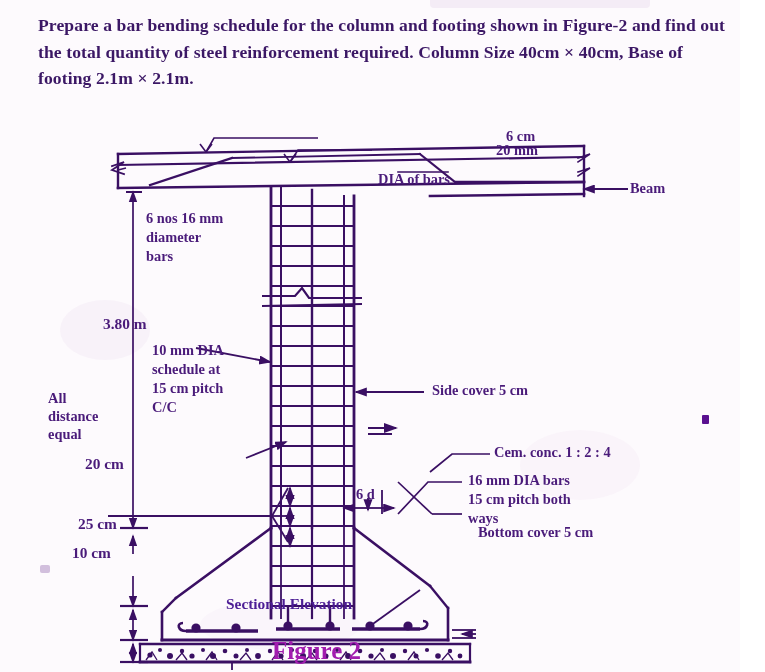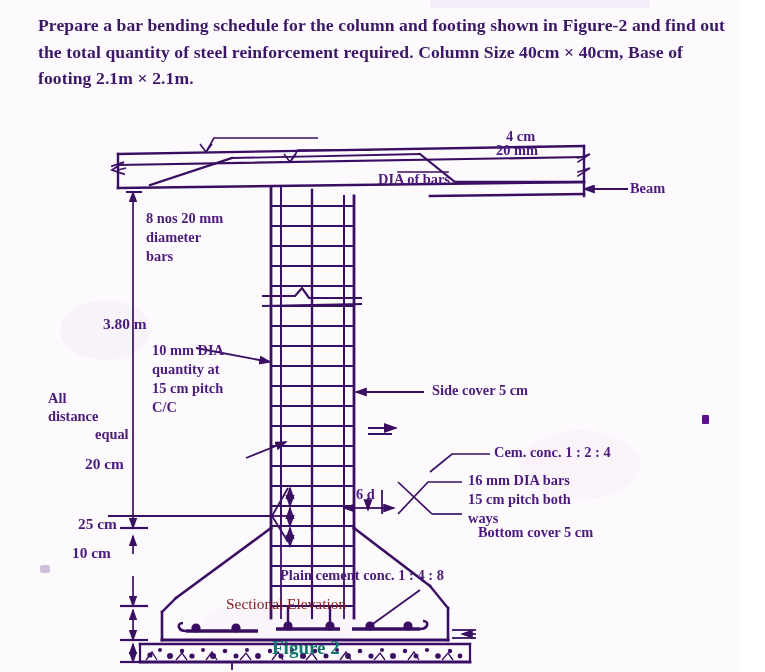--- a/index.html
+++ b/index.html
@@ -48,29 +48,29 @@
     font-weight: bold;
     color: #4a1b7a;
     white-space: pre;
     line-height: 1.16;
   }
   .s15 { font-size: 14.4px; }
   .s16 { font-size: 15.4px; }
   .caption {
     position: absolute;
     font-family: "Liberation Serif", serif;
-    font-weight: normal;
-    color: #7f1d1d;
+    font-weight: bold;
+    color: #4c1d95;
   }
   .figcap {
     position: absolute;
     font-family: "Liberation Serif", serif;
     font-weight: bold;
-    font-size: 19px;
-    color: #0f766e;
+    font-size: 25px;
+    color: #a21caf;
     text-align: center;
   }
   .inkdot {
     position: absolute;
     width: 7px;
     height: 9px;
     background: #5a1090;
     border-radius: 1px;
   }
 </style>
@@ -361,54 +361,53 @@
 
       <g stroke="#3a0f63" fill="none" stroke-width="1.8">
         <path d="M232,552 L232,566 L276,566"></path>
       </g>
 
       <g stroke="#3a0f63" fill="none" stroke-width="1.6">
         <path d="M118,60 L126,58"></path>
       </g>
     </svg>
 
-    <div class="lbl s15" style="left:506px;top:18px;">4 cm</div>
+    <div class="lbl s15" style="left:506px;top:18px;">6 cm</div>
     <div class="lbl s15" style="left:378px;top:33px;margin-top:28px;">DIA of bars</div>
     <div class="lbl s15" style="left:496px;top:32px;">20 mm</div>
     <div class="lbl s15" style="left:630px;top:70px;">Beam</div>
 
-    <div class="lbl s15" style="left:146px;top:100px;">8 nos 20 mm</div>
+    <div class="lbl s15" style="left:146px;top:100px;">6 nos 16 mm</div>
     <div class="lbl s15" style="left:146px;top:119px;">diameter</div>
     <div class="lbl s15" style="left:146px;top:138px;">bars</div>
 
     <div class="lbl s16" style="left:103px;top:189px;margin-top:16px;">3.80 m</div>
 
     <div class="lbl s15" style="left:152px;top:232px;">10 mm DIA</div>
-    <div class="lbl s15" style="left:152px;top:251px;">quantity at</div>
+    <div class="lbl s15" style="left:152px;top:251px;">schedule at</div>
     <div class="lbl s15" style="left:152px;top:270px;">15 cm pitch</div>
     <div class="lbl s15" style="left:152px;top:289px;">C/C</div>
 
     <div class="lbl s15" style="left:48px;top:280px;">All</div>
     <div class="lbl s15" style="left:48px;top:298px;">distance</div>
-    <div class="lbl s15" style="left:48px;top:316px;margin-left:47px;">equal</div>
+    <div class="lbl s15" style="left:48px;top:316px;">equal</div>
 
     <div class="lbl s16" style="left:85px;top:345px;">20 cm</div>
     <div class="lbl s16" style="left:78px;top:405px;">25 cm</div>
     <div class="lbl s16" style="left:72px;top:434px;">10 cm</div>
 
     <div class="lbl s15" style="left:432px;top:272px;">Side cover 5 cm</div>
     <div class="lbl s15" style="left:494px;top:334px;">Cem. conc. 1 : 2 : 4</div>
     <div class="lbl s15" style="left:468px;top:362px;">16 mm DIA bars</div>
     <div class="lbl s15" style="left:468px;top:381px;">15 cm pitch both</div>
     <div class="lbl s15" style="left:468px;top:400px;">ways</div>
 
     <div class="lbl s15" style="left:356px;top:376px;">6 d</div>
 
     <div class="lbl s15" style="left:478px;top:414px;">Bottom cover 5 cm</div>
-    <div class="lbl s15" style="left:280px;top:457px;">Plain cement conc. 1 : 4 : 8</div>
 
     <div class="caption s16" style="left:226px;top:485px;">Sectional Elevation</div>
     <div class="figcap" style="left:272px;top:527px;">Figure 2</div>
   </div>
 
   <div class="inkdot" style="left:702px;top:415px;"></div>
   <div class="blotch" style="left:40px;top:565px;width:10px;height:8px;background:rgba(130,80,160,0.35);border-radius:2px;"></div>
 
 </div>
 

